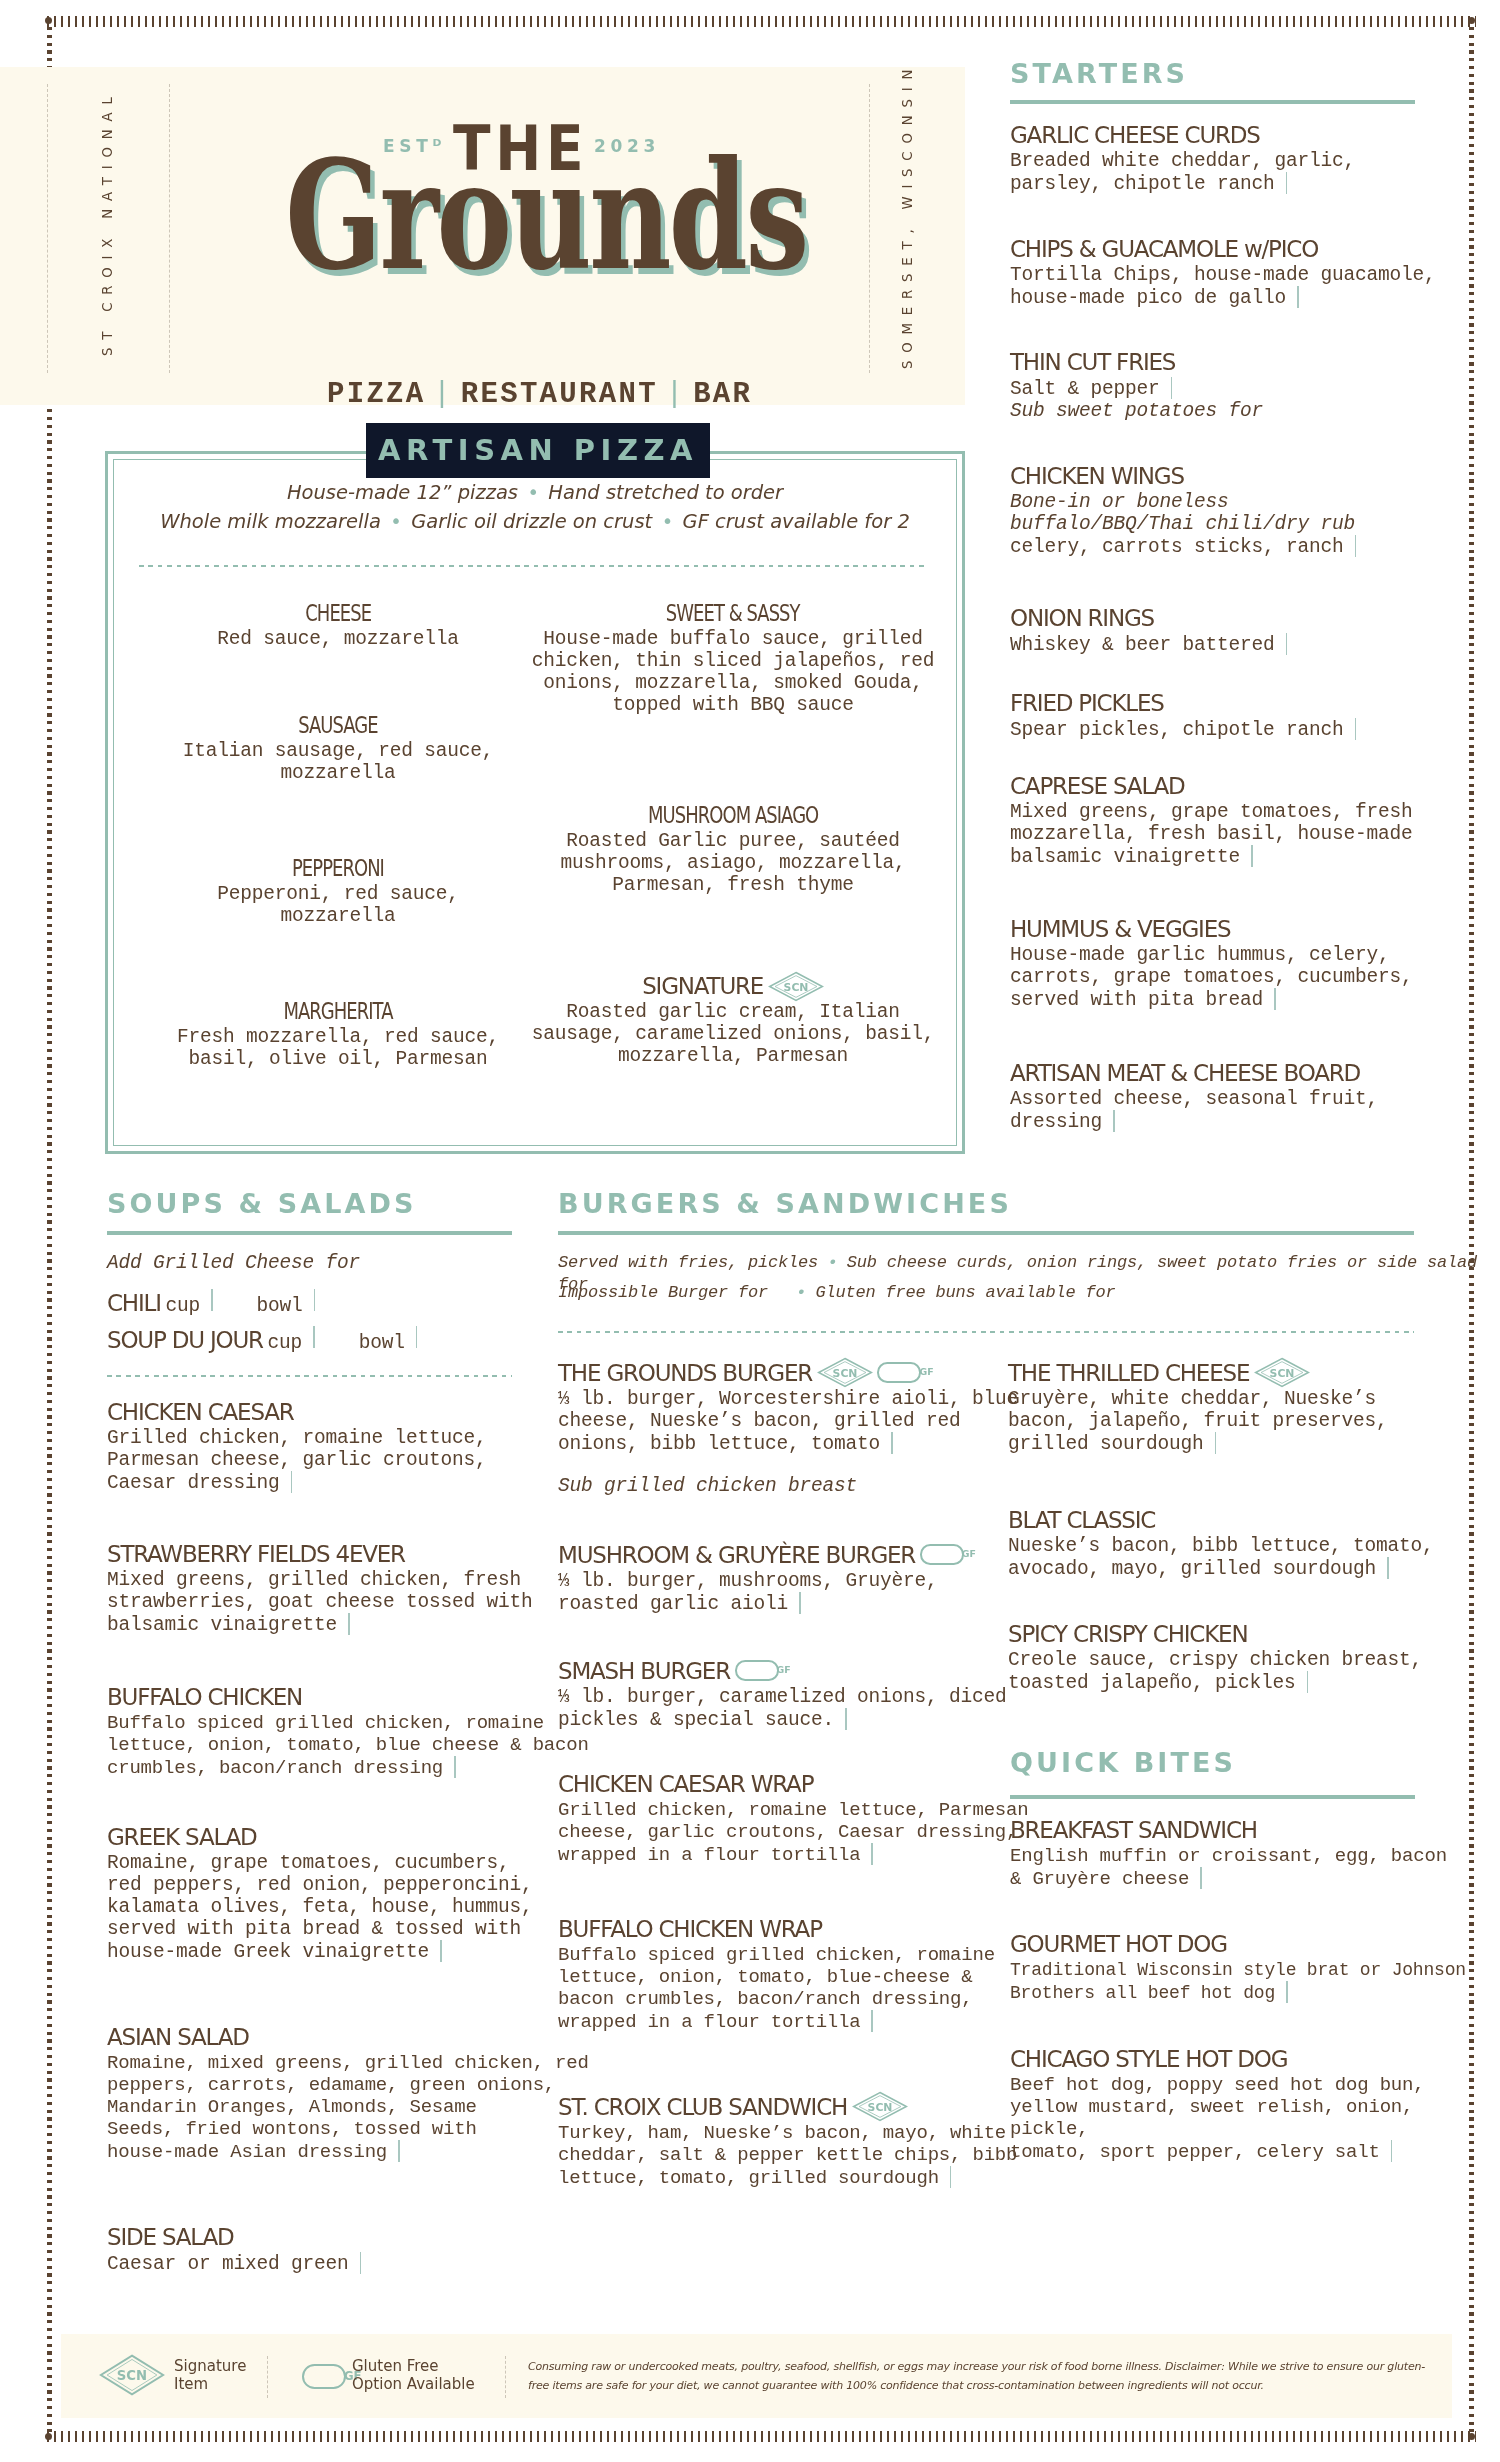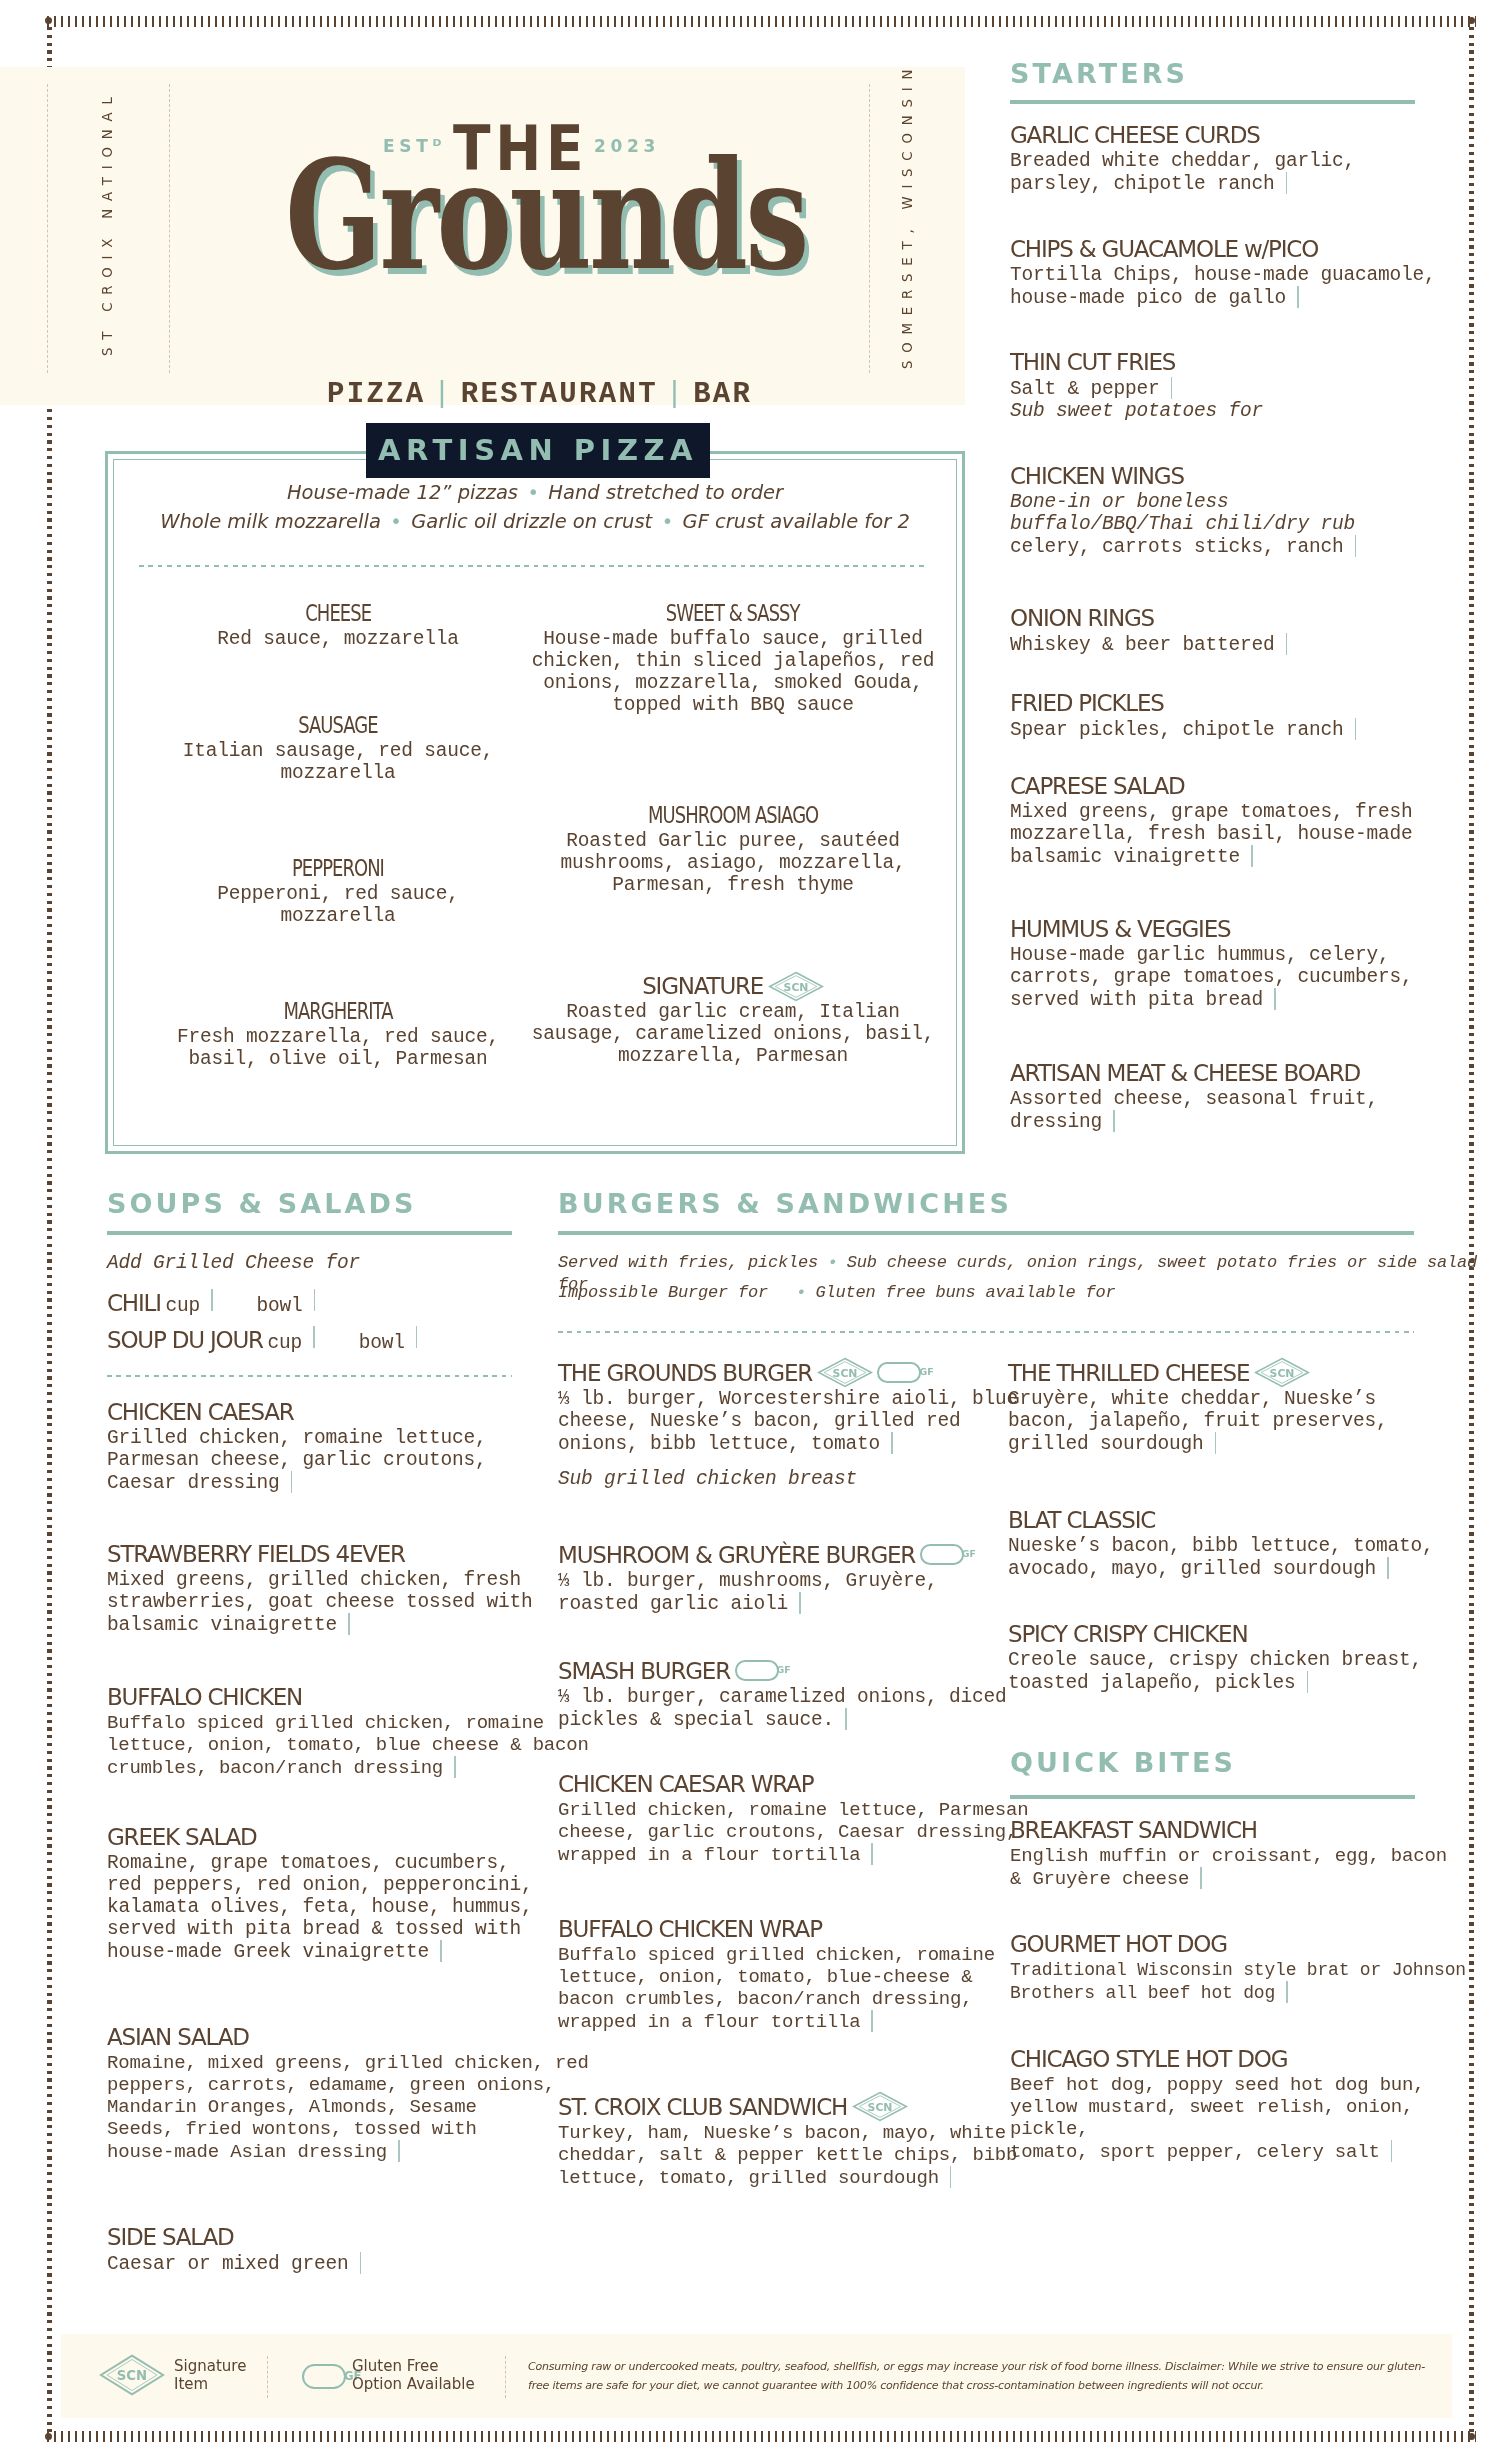--- a/index.html
+++ b/index.html
@@ -346,21 +346,21 @@
     <svg class="badge-scn" viewBox="0 0 72 40">
         <polygon points="36,2 70,20 36,38 2,20" fill="none" stroke="#93bdb0" stroke-width="2"></polygon>
         <polygon points="36,6 63,20 36,34 9,20" fill="none" stroke="#93bdb0" stroke-width="1"></polygon>
         <text x="36" y="26" text-anchor="middle" font-size="14" font-family="DejaVu Sans, sans-serif" font-weight="bold" fill="#93bdb0">SCN</text>
       </svg>
     <span class="badge-gf">GF</span>
   </div>
   <div class="item-desc"><span>⅓ lb. burger, Worcestershire aioli, blue
 cheese, Nueske’s bacon, grilled red
 onions, bibb lettuce, tomato</span><span class="pipe"></span></div>
-  <div class="item-desc italic" style="margin-top:13px">Sub grilled chicken breast</div>
+  <div class="item-desc italic" style="margin-top:20px">Sub grilled chicken breast</div>
 </div>
 <div class="item" style="left:558px;top:1539px">
   <div class="name-row">
     <span class="item-name cond">MUSHROOM &amp; GRUYÈRE BURGER</span>
     <span class="badge-gf">GF</span>
   </div>
   <div class="item-desc"><span>⅓ lb. burger, mushrooms, Gruyère,
 roasted garlic aioli</span><span class="pipe"></span></div>
 </div>
 <div class="item" style="left:558px;top:1655px">

